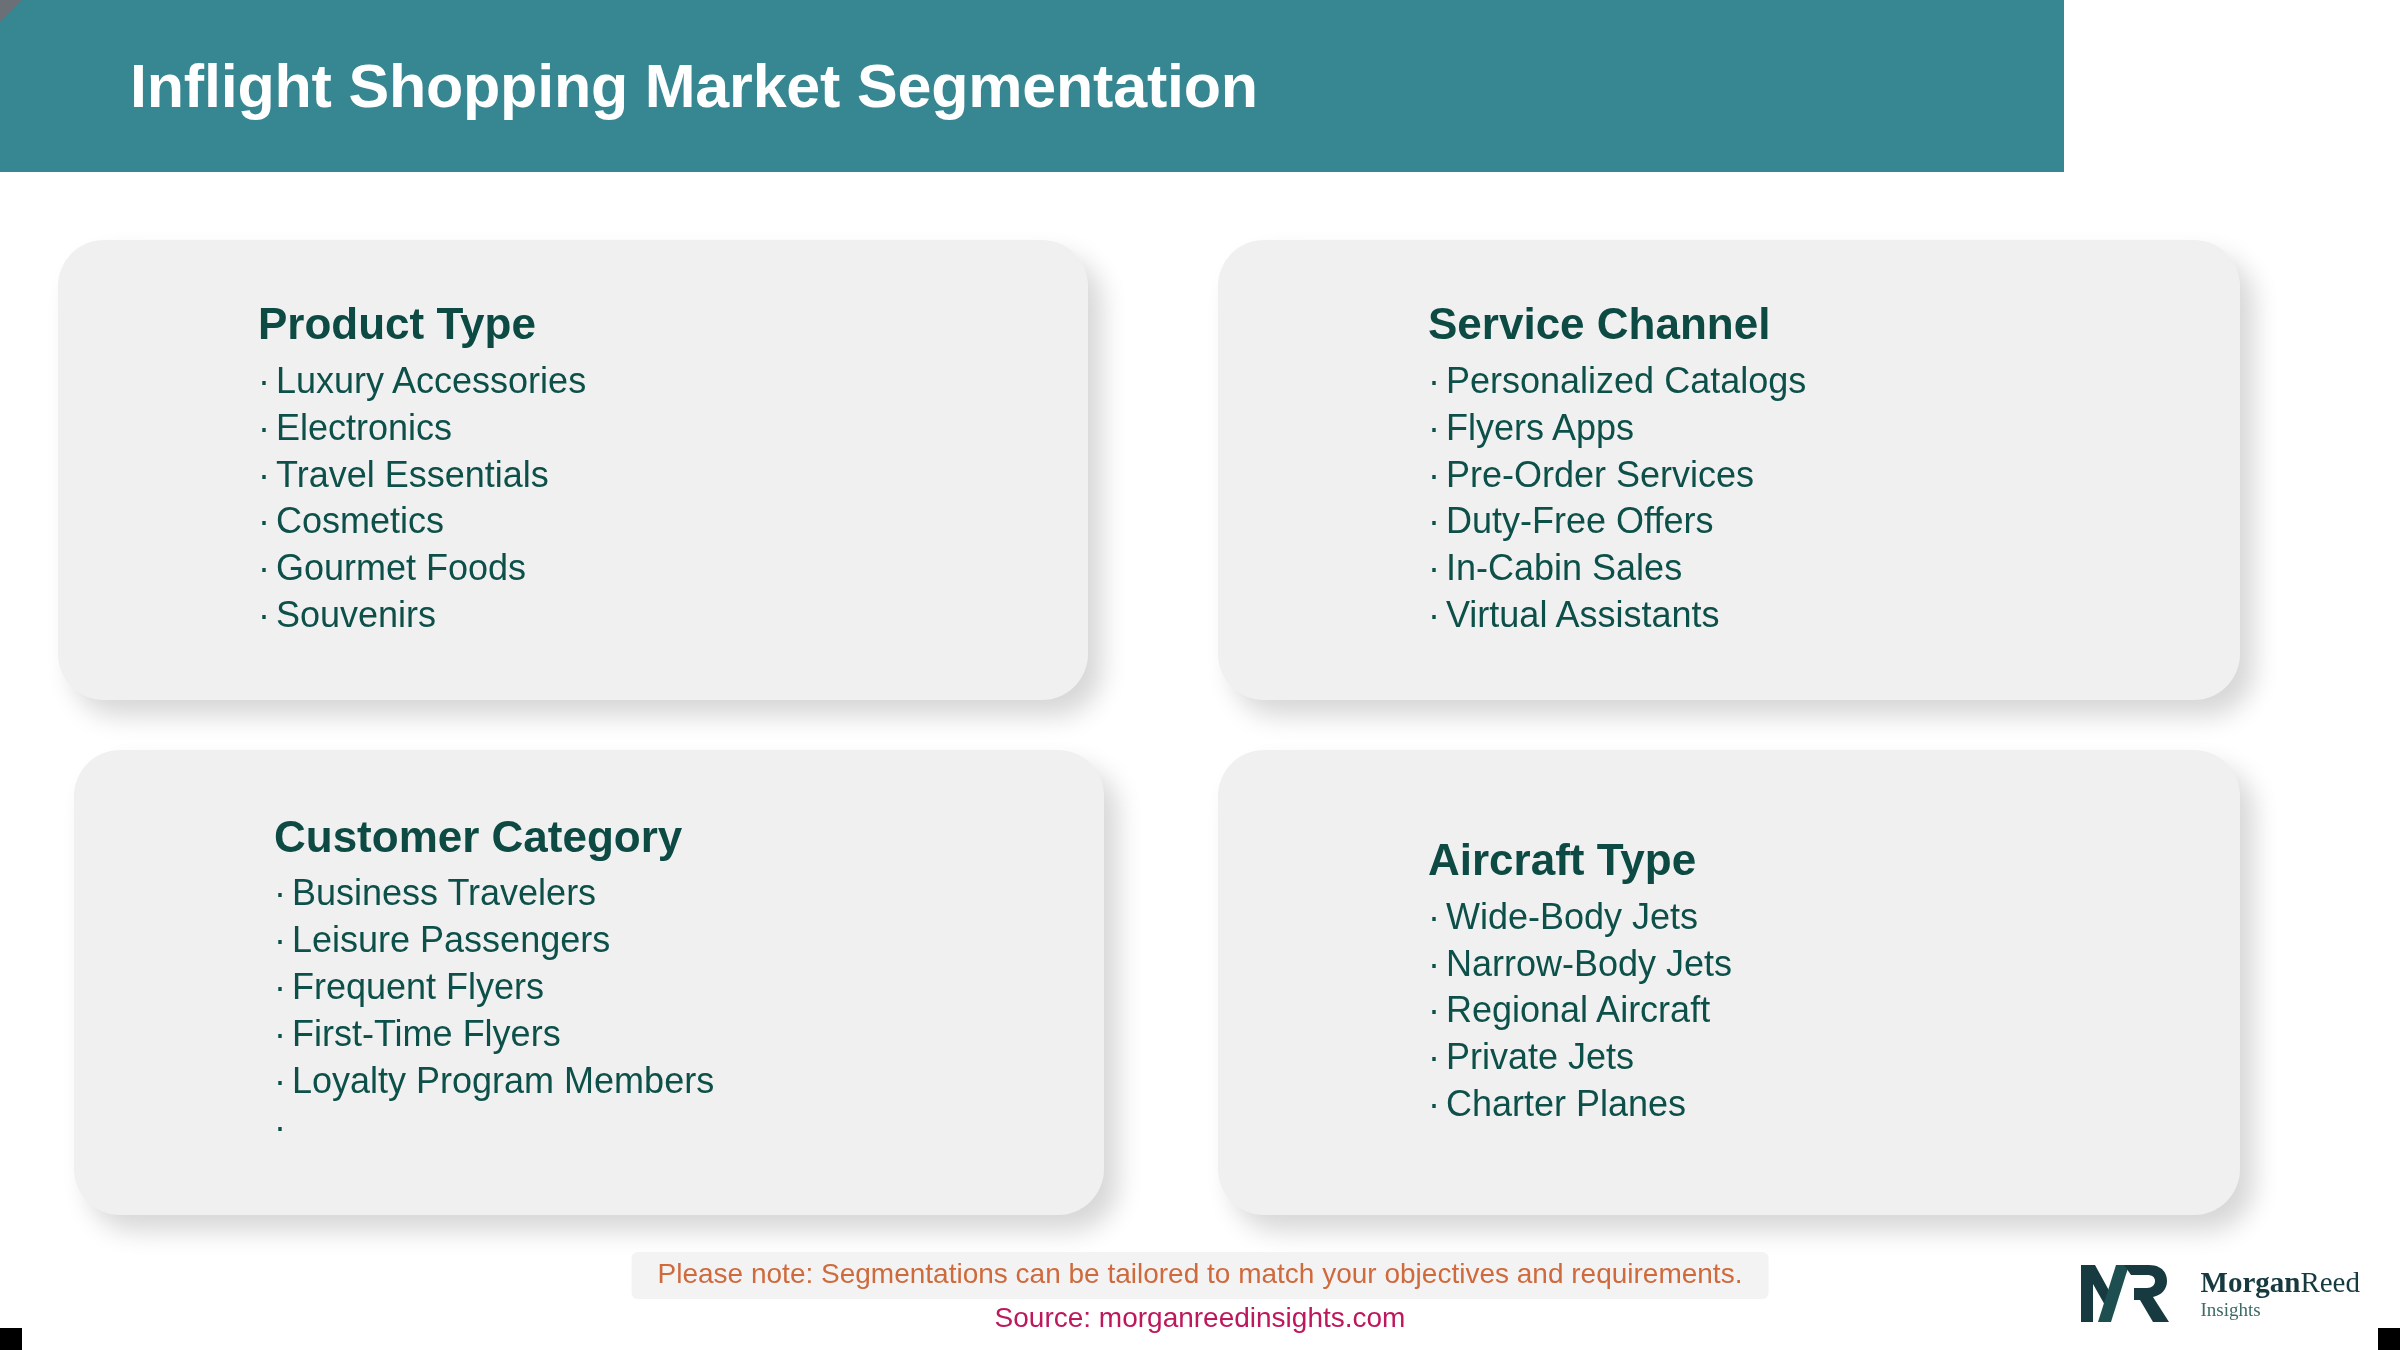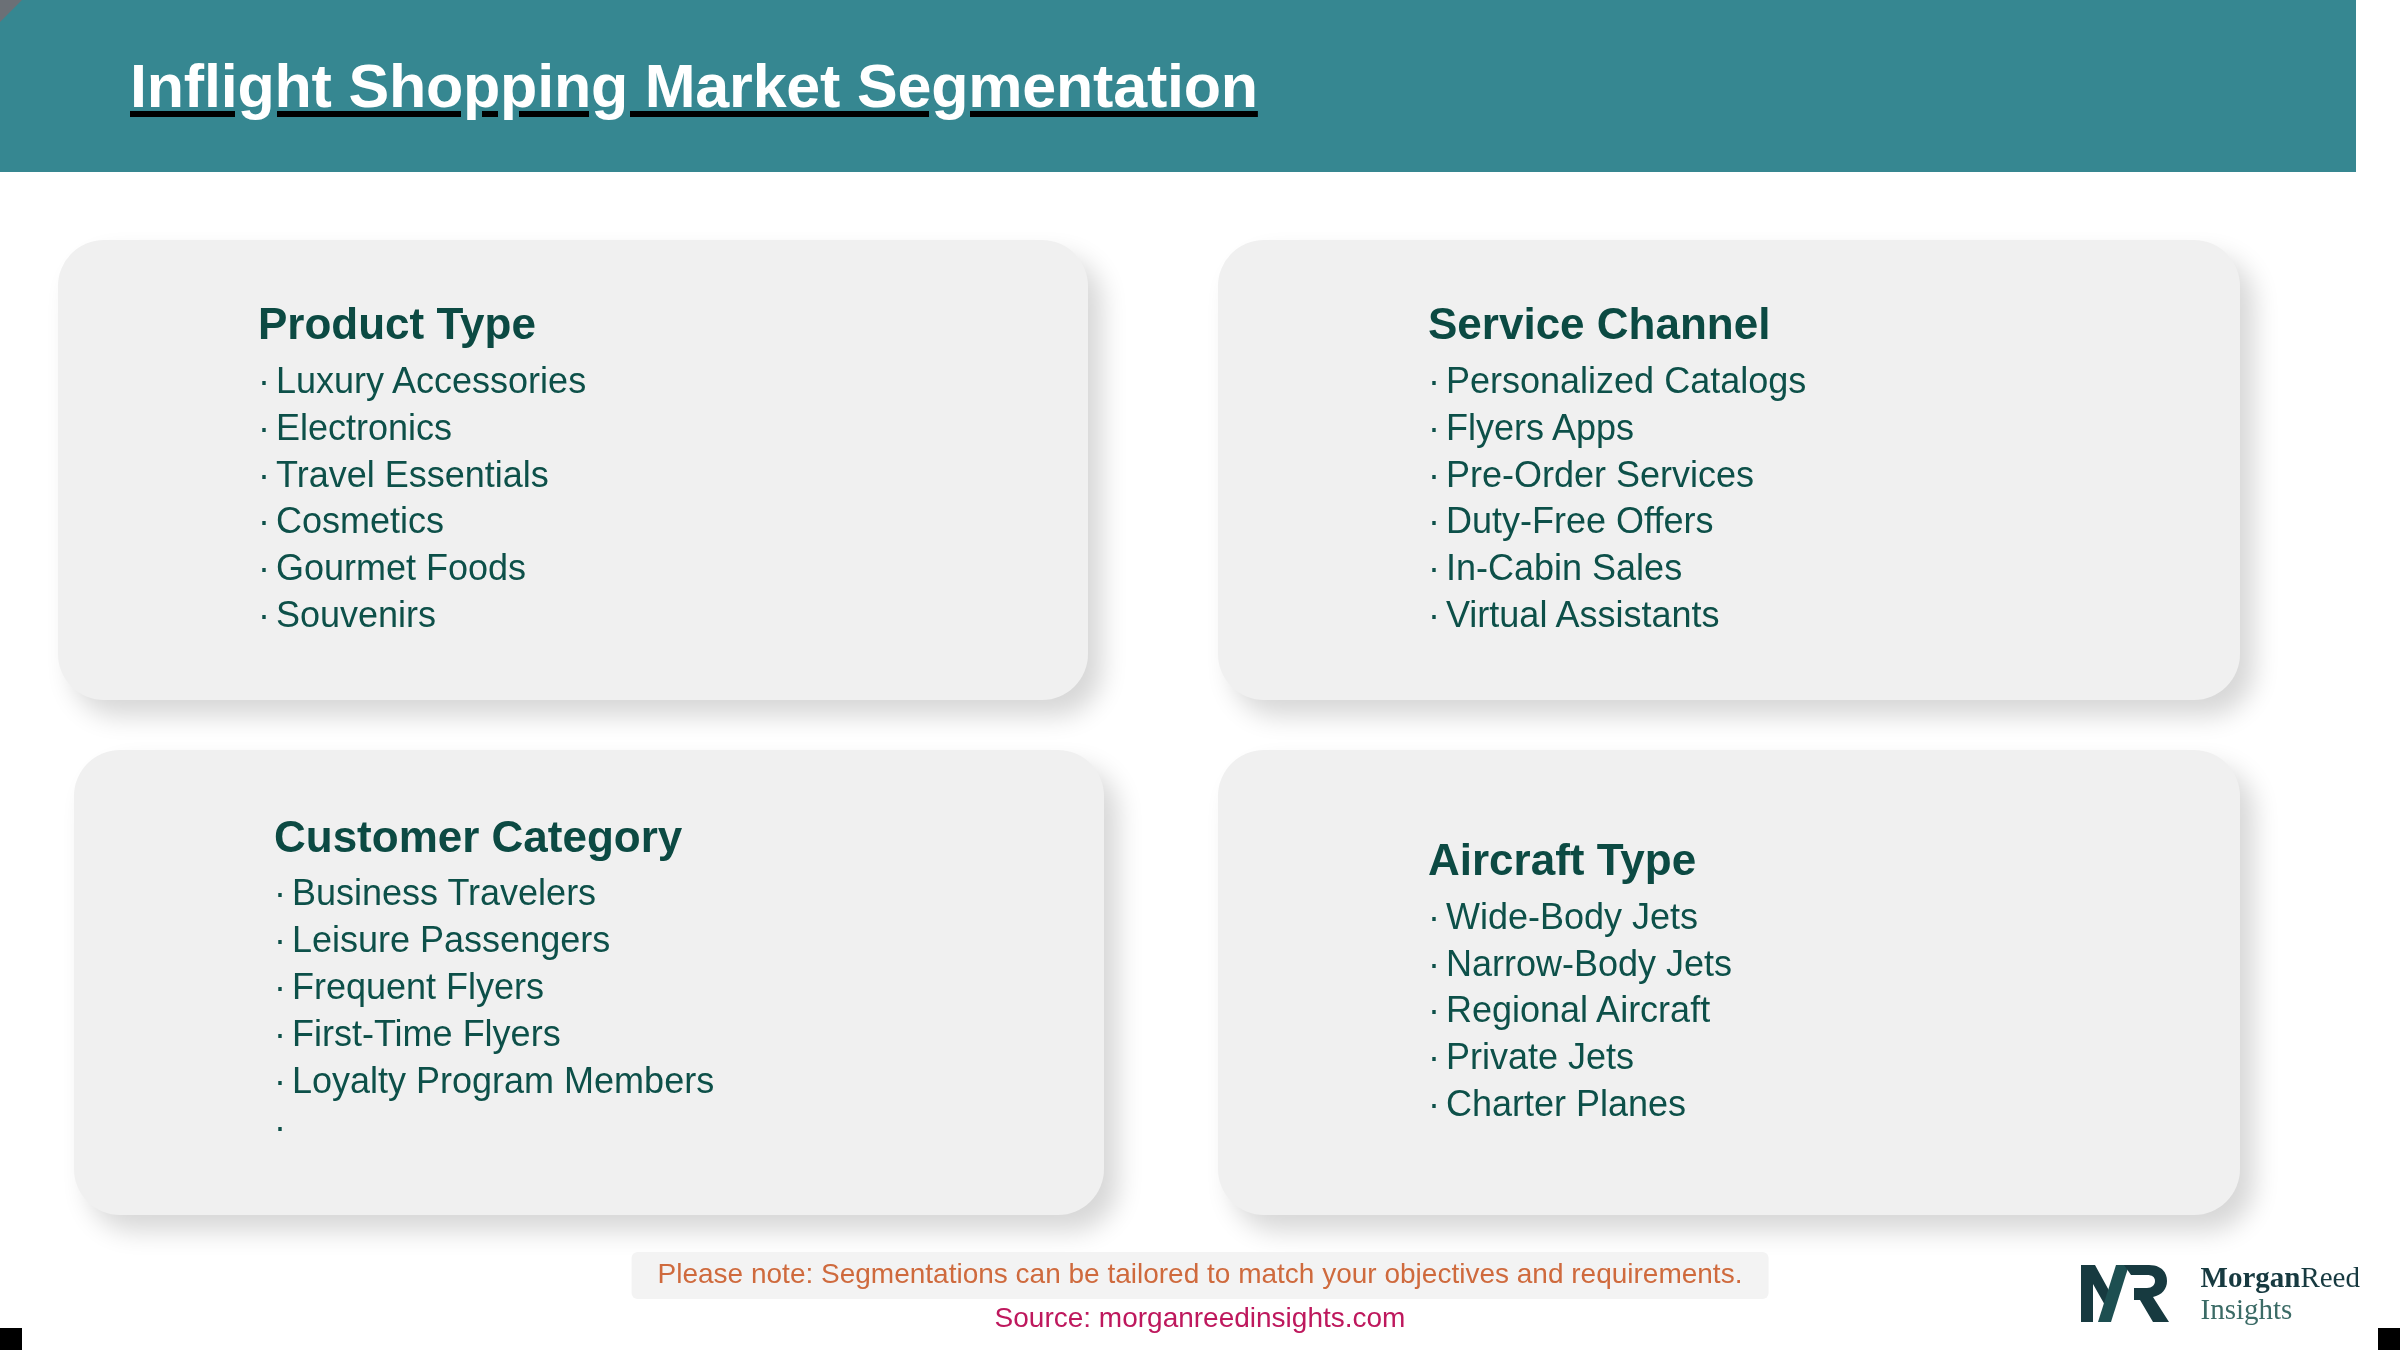--- a/index.html
+++ b/index.html
@@ -32,28 +32,27 @@
     background: #000000;
     z-index: 40;
   }
   .corner-sq.bl { left: 0; bottom: 0; }
   .corner-sq.br { right: 0; bottom: 0; }
 
   
   .header {
     position: absolute;
     top: 0; left: 0;
-    width: 2356px;
+    width: 2064px;
     height: 172px;
     background: #368791;
     display: flex;
     align-items: center;
     box-sizing: border-box;
     padding-left: 130px;
-    text-decoration: underline;
   }
   .header-title {
     color: #ffffff;
     font-size: 61px;
     font-weight: bold;
     letter-spacing: -0.2px;
     line-height: 1;
     white-space: nowrap;
   }
 
@@ -164,21 +163,21 @@
   .logo-words {
     display: flex;
     flex-direction: column;
     line-height: 1.0;
     font-family: "Liberation Serif", serif;
   }
   .logo-row1 { font-size: 29px; white-space: nowrap; }
   .logo-morgan { color: #173a40; font-weight: bold; }
   .logo-reed { color: #173a40; font-weight: normal; }
   .logo-insights {
-    font-size: 29px;
+    font-size: 19px;
     color: #3b6b66;
     margin-top: 3px;
   }
 </style>
 </head>
 <body>
 
 <div class="corner-triangle"></div>
 
 <div class="header">

